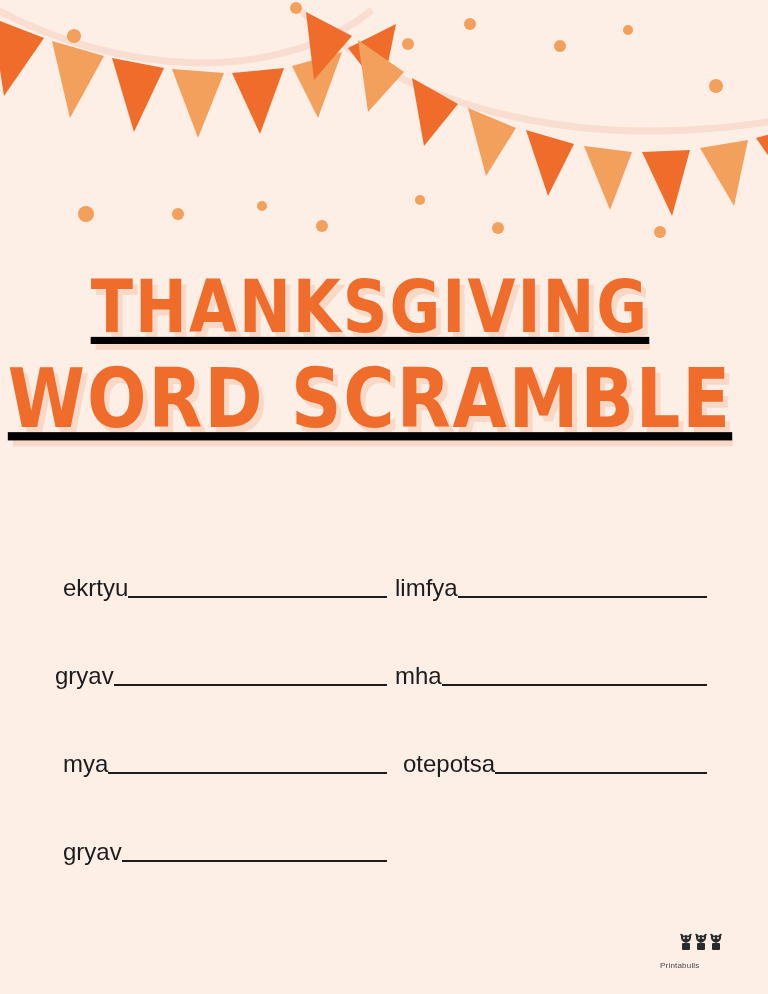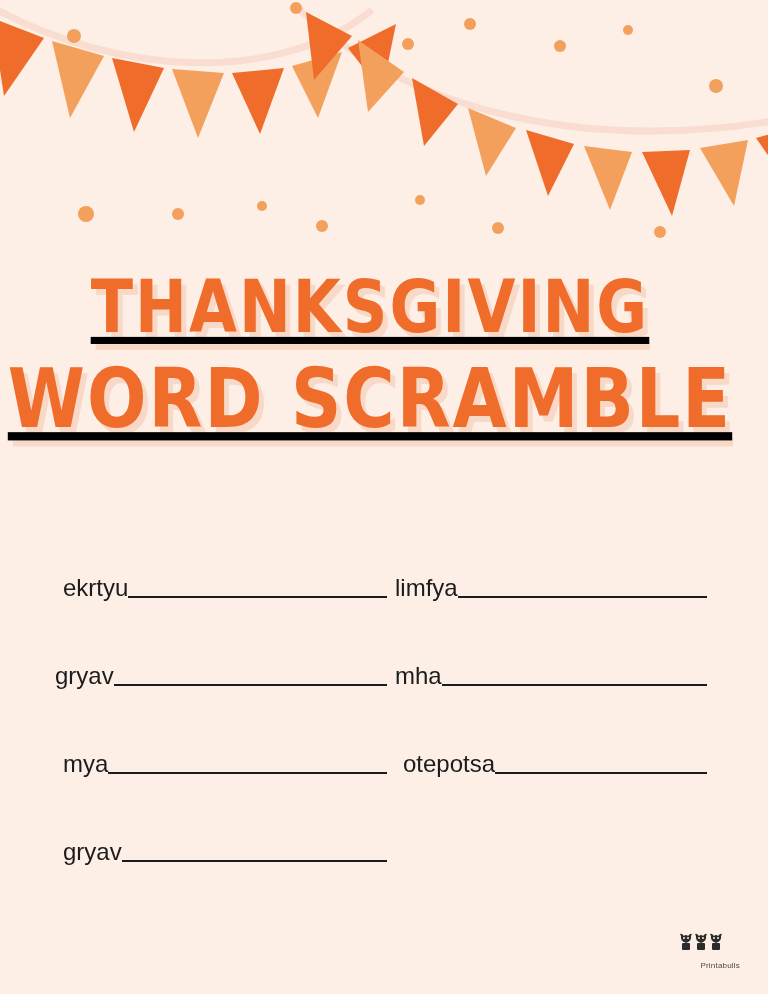--- a/index.html
+++ b/index.html
@@ -84,21 +84,21 @@
     margin-bottom: 6px;
     min-width: 40px;
   }
   .col-left .scramble-word { margin-left: 8px; }
 
   
   #footer-logo {
     position: absolute;
     right: 28px;
     bottom: 22px;
-    text-align: right;
+    text-align: left;
     width: 80px;
   }
   #footer-logo-mark {
     display: block;
     margin: 0 auto 2px;
   }
   #footer-logo-text {
     font-family: "Liberation Sans", sans-serif;
     font-size: 8px;
     color: #4a4a4a;

